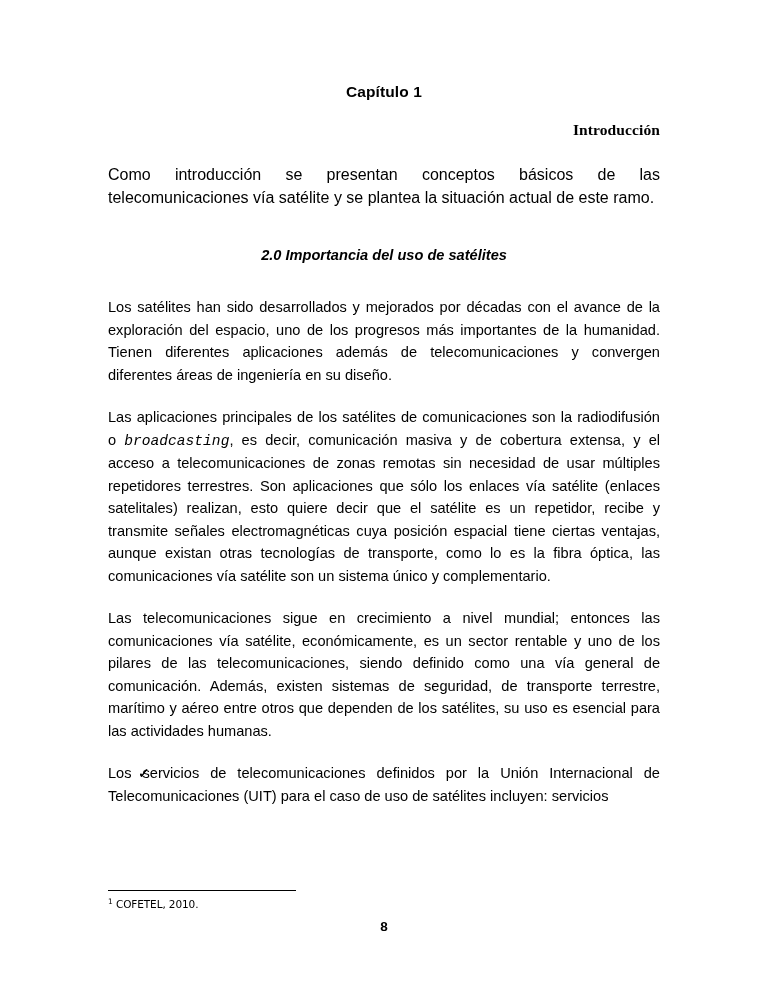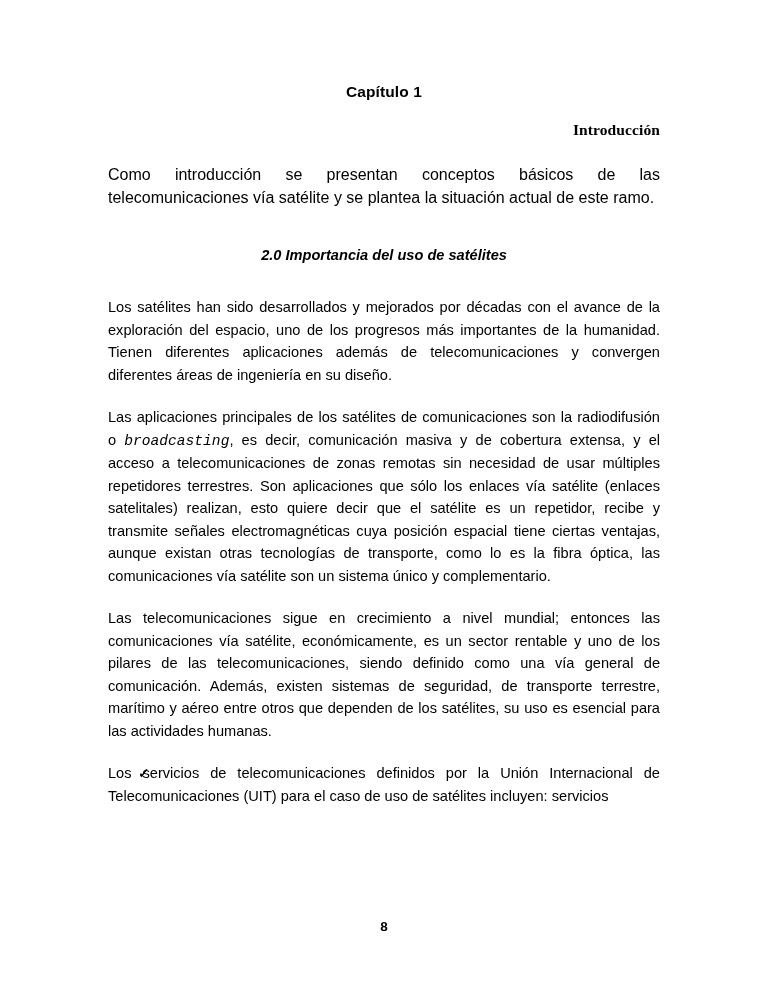--- a/index.html
+++ b/index.html
@@ -178,16 +178,20 @@
 
     <ul class="check-list">
       <li><span class="check-mark">✓</span></li>
       <li><span class="check-mark">✓</span></li>
     </ul>
 
     <p class="body-para">Los servicios de telecomunicaciones definidos por la Unión Internacional de Telecomunicaciones (UIT) para el caso de uso de satélites incluyen: servicios</p>
 
   </div>
 
+  <div class="footnote-area">
+    <div class="footnote-rule"></div>
+    <p class="footnote-text"><sup>1</sup> <span>COFETEL, 2010.</span></p>
+  </div>
 
   <div class="page-number">8</div>
 
 </div>
 
 </body></html>

